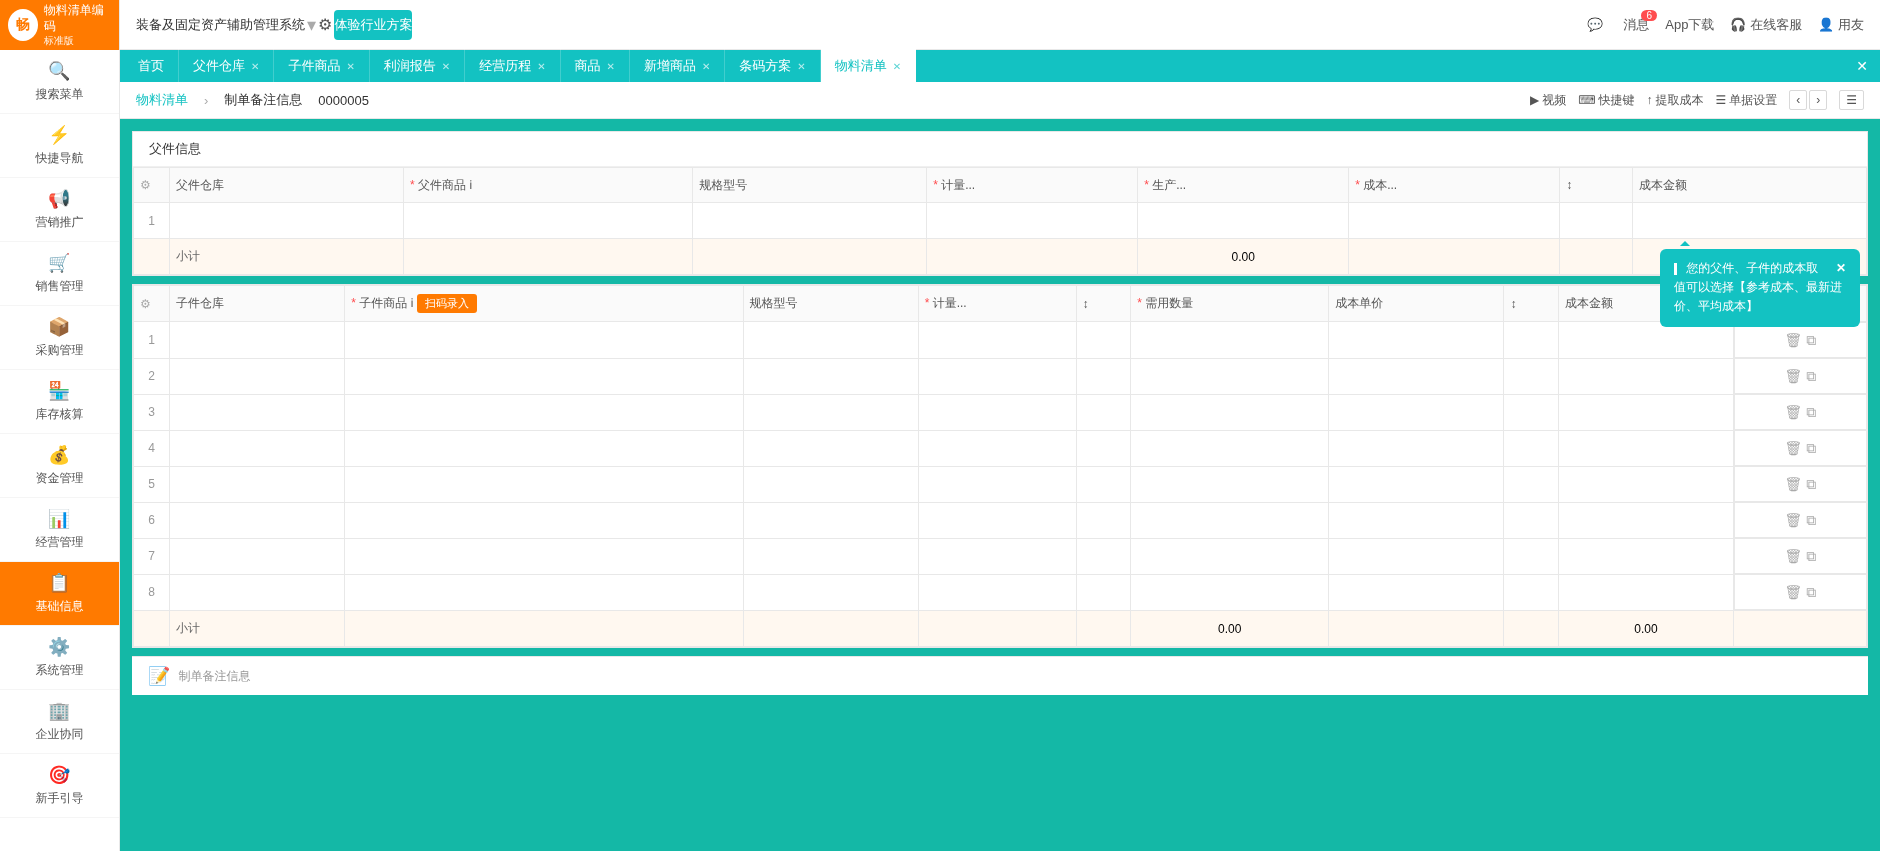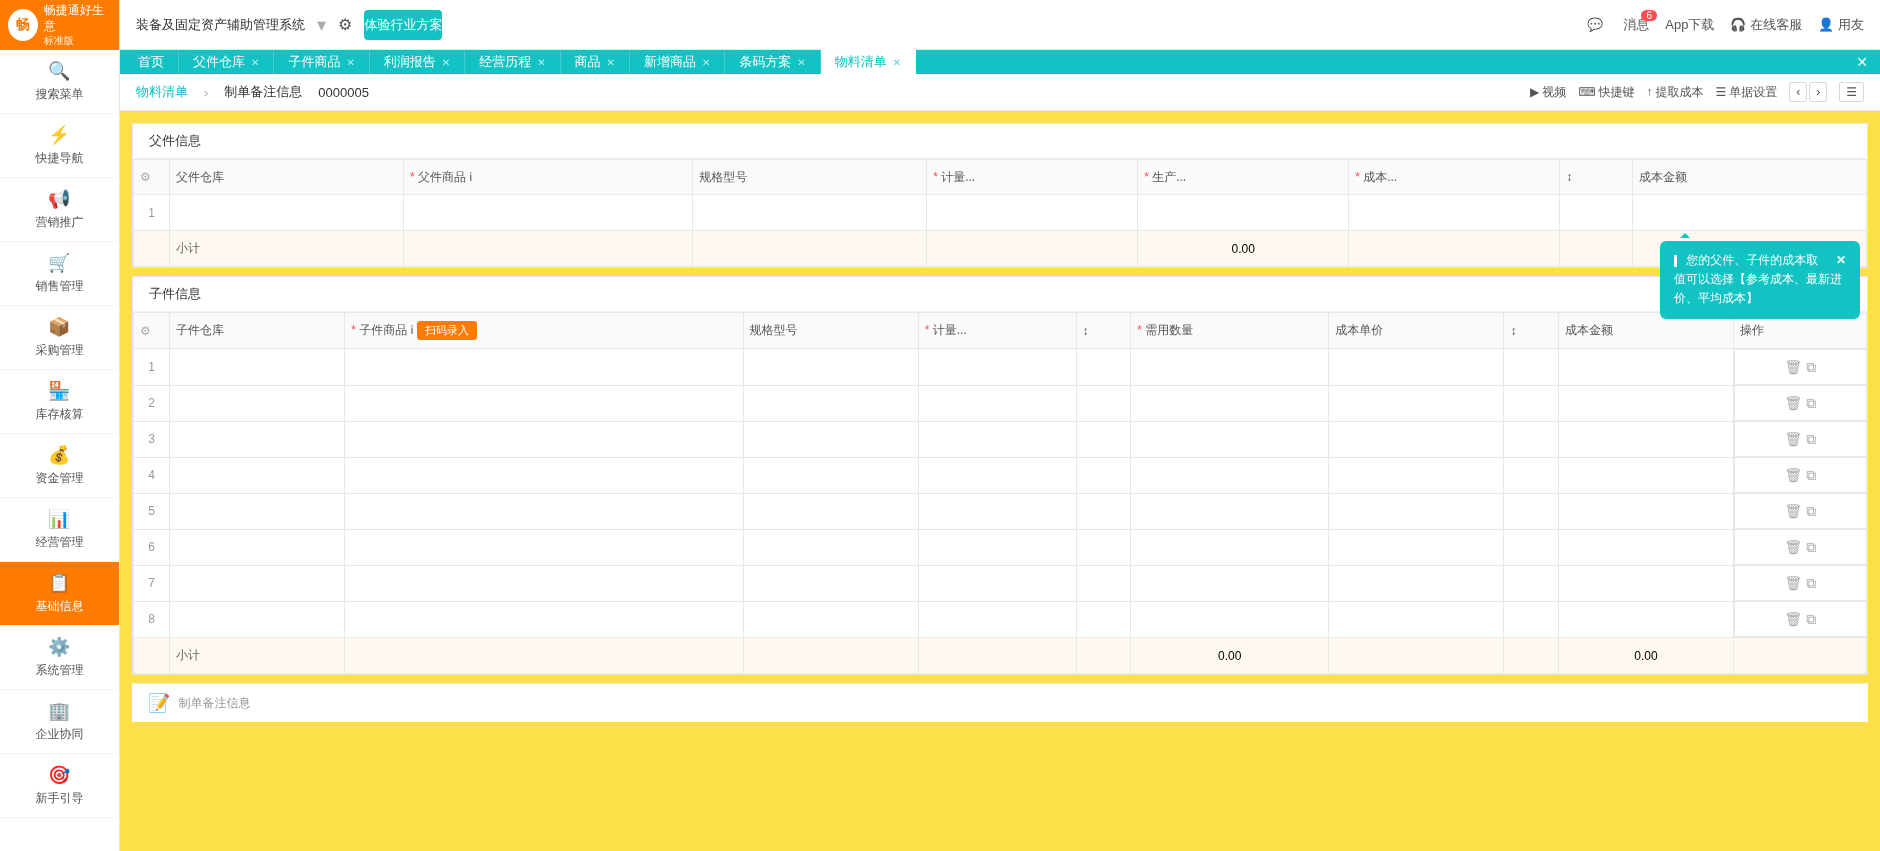--- a/index.html
+++ b/index.html
@@ -46,56 +46,56 @@
 
     
     .main { flex: 1; display: flex; flex-direction: column; overflow: hidden; }
 
     
     .topbar {
       height: 50px;
       background: #fff;
       border-bottom: 1px solid #e8e8e8;
       display: flex; align-items: center; padding: 0 16px;
-      gap: 12px;
+      gap: 2px;
     }
     .topbar-btn {
       background: #13c2c2;
       color: #fff; border: none; border-radius: 4px;
       padding: 6px 0; cursor: pointer; font-size: 13px;
     }
     .topbar-right { display: flex; align-items: center; gap: 16px; color: #555; font-size: 13px; }
     .topbar-right .badge-wrap { position: relative; cursor: pointer; }
     .topbar-right .badge {
       position: absolute; top: -6px; right: -8px;
       background: #ff4d4f; color: #fff; border-radius: 8px;
       font-size: 10px; padding: 0 4px; min-width: 16px; text-align: center;
     }
     .gear-btn { background: none; border: none; cursor: pointer; font-size: 16px; color: #555; }
 
     
     .nav-tabs {
       background: #13c2c2;
       display: flex; align-items: center;
-      padding: 8px 4px;
+      padding: 16px 4px;
       height: 24px;
       flex-shrink: 0;
     }
     .nav-tab {
       color: #fff; padding: 0 14px; height: 40px;
       display: flex; align-items: center; gap: 4px;
       cursor: pointer; font-size: 13px; white-space: nowrap;
       border-right: 1px solid rgba(255,255,255,0.2);
     }
     .nav-tab.active { background: #fff; color: #13c2c2; }
     .nav-tab .close-x { font-size: 10px; opacity: 0.7; margin-left: 2px; }
     .nav-tab-close { margin-left: auto; color: #fff; background: none; border: none; cursor: pointer; font-size: 14px; padding: 0 8px; }
 
     
-    .content { flex: 1; overflow-y: auto; background: #fde047; padding: 12px; position: relative; }
+    .content { flex: 1; overflow-y: auto; background: #14b8a6; padding: 12px; position: relative; }
 
     
     .breadcrumb-bar {
       background: #fff;
       border-bottom: 1px solid #e8e8e8;
       padding: 8px 16px;
       display: flex; align-items: center; gap: 16px;
     }
     .breadcrumb-item { color: #13c2c2; font-size: 13px; cursor: pointer; }
     .breadcrumb-item.current { color: #333; font-weight: 500; }
@@ -186,21 +186,21 @@
     .page-arrows { display: flex; gap: 2px; align-items: center; }
     .page-arrow { background: none; border: 1px solid #d9d9d9; border-radius: 2px; padding: 2px 6px; cursor: pointer; font-size: 12px; color: #555; }
   </style>
 </head>
 <body>
 
 <div class="sidebar">
   <div class="sidebar-logo">
     <div class="sidebar-logo-icon">畅</div>
     <div class="sidebar-logo-text">
-      <div>畅捷通好生意</div>
+      <div>物料清单编码</div>
       <div style="font-size:10px;opacity:0.9;">标准版</div>
     </div>
   </div>
   <div id="sidebar-items-container">
       <div class="sidebar-item">
         <span class="icon">🔍</span>
         <span>搜索菜单</span>
       </div>
       <div class="sidebar-item">
         <span class="icon">⚡</span>
@@ -367,21 +367,20 @@
             <td class="val-cell">0.00</td>
             <td></td>
             <td></td>
             <td class="val-cell">0.00</td>
           </tr>
         </tbody>
       </table>
     </div>
 
     <div class="section">
-      <div class="section-title">子件信息</div>
       <table class="data-table">
         <thead>
           <tr>
             <th style="width:36px;"><span class="th-gear">⚙</span></th>
             <th>子件仓库</th>
             <th>
               <span class="required">*</span> 子件商品 ℹ
               <button class="scan-btn">扫码录入</button>
             </th>
             <th>规格型号</th>

